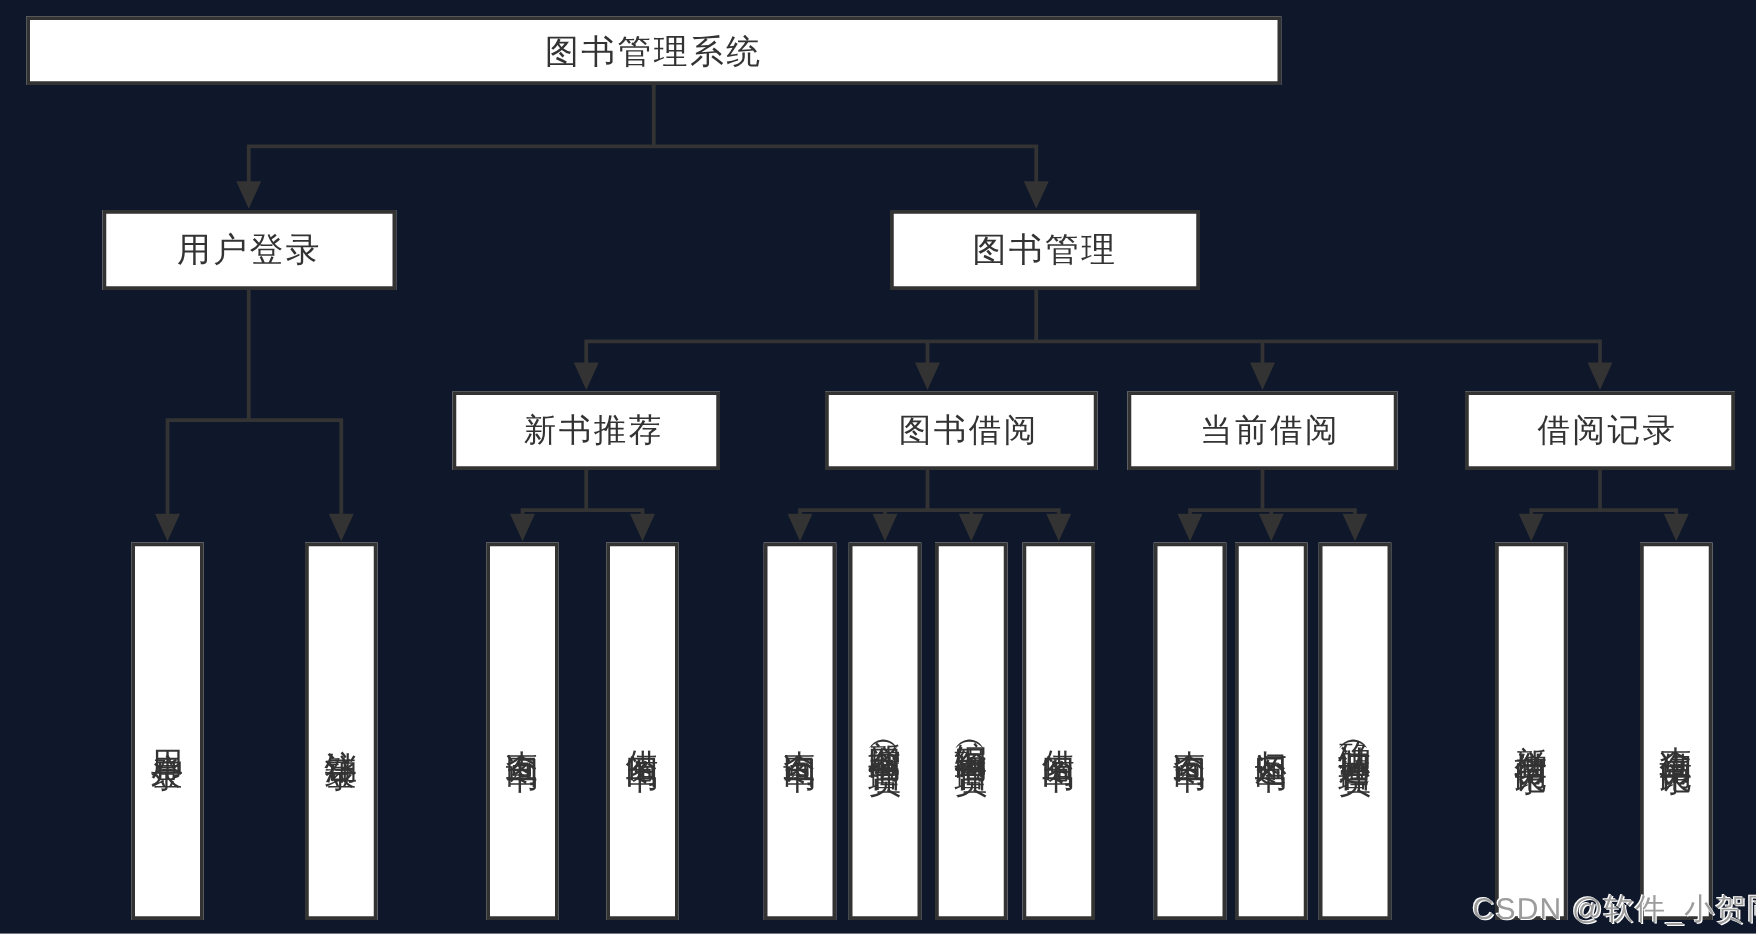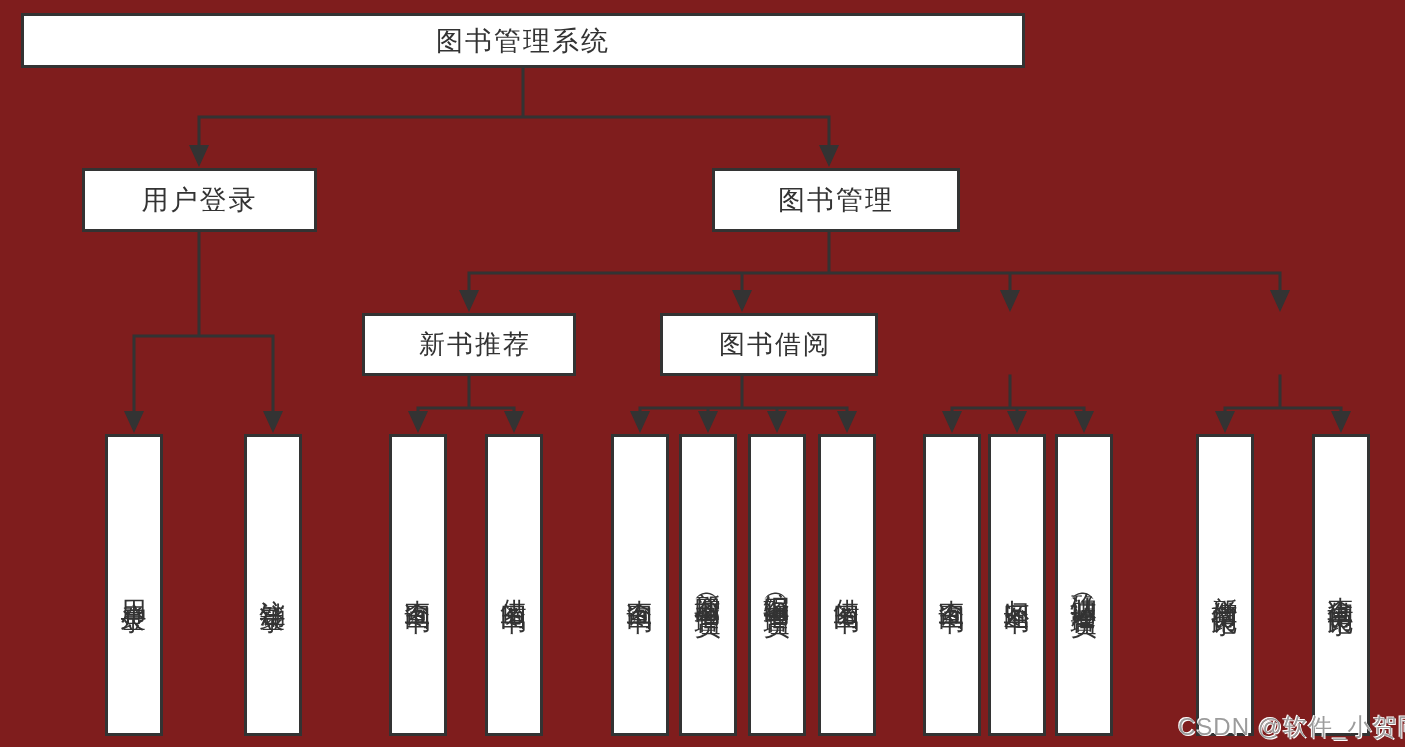--- a/index.html
+++ b/index.html
@@ -1,20 +1,20 @@
 <!DOCTYPE html>
 <html><head>
 <meta charset="utf-8">
 <style>
   html, body { margin: 0; padding: 0; background: #ffffff; }
   .canvas {
     position: relative;
     width: 1405px;
     height: 747px;
-    background: #7f1d1d;
+    background: #0f172a;
     font-family: "Liberation Sans", "DejaVu Sans", sans-serif;
     overflow: hidden;
   }
   svg.wires {
     position: absolute;
     left: 0; top: 0;
     width: 1405px; height: 747px;
   }
   .node {
     position: absolute;
@@ -84,20 +84,26 @@
   <div class="node hnode" style="left:712px; top:168px; width:248px; height:64px;">
     <span>图书管理</span>
   </div>
 
   <div class="node hnode l3" style="left:362px; top:313px; width:214px; height:63px;">
     <span>新书推荐</span>
   </div>
   <div class="node hnode l3" style="left:660px; top:313px; width:218px; height:63px;">
     <span>图书借阅</span>
   </div>
+  <div class="node hnode l3" style="left:902px; top:313px; width:216px; height:63px;">
+    <span>当前借阅</span>
+  </div>
+  <div class="node hnode l3" style="left:1172px; top:313px; width:216px; height:63px;">
+    <span>借阅记录</span>
+  </div>
 
   <div class="node vnode" style="left:105px;">
     <span class="vtext">用户登录</span>
   </div>
   <div class="node vnode" style="left:244px;">
     <span class="vtext">注销登录</span>
   </div>
 
   <div class="node vnode" style="left:389px;">
     <span class="vtext">查询图书</span>

